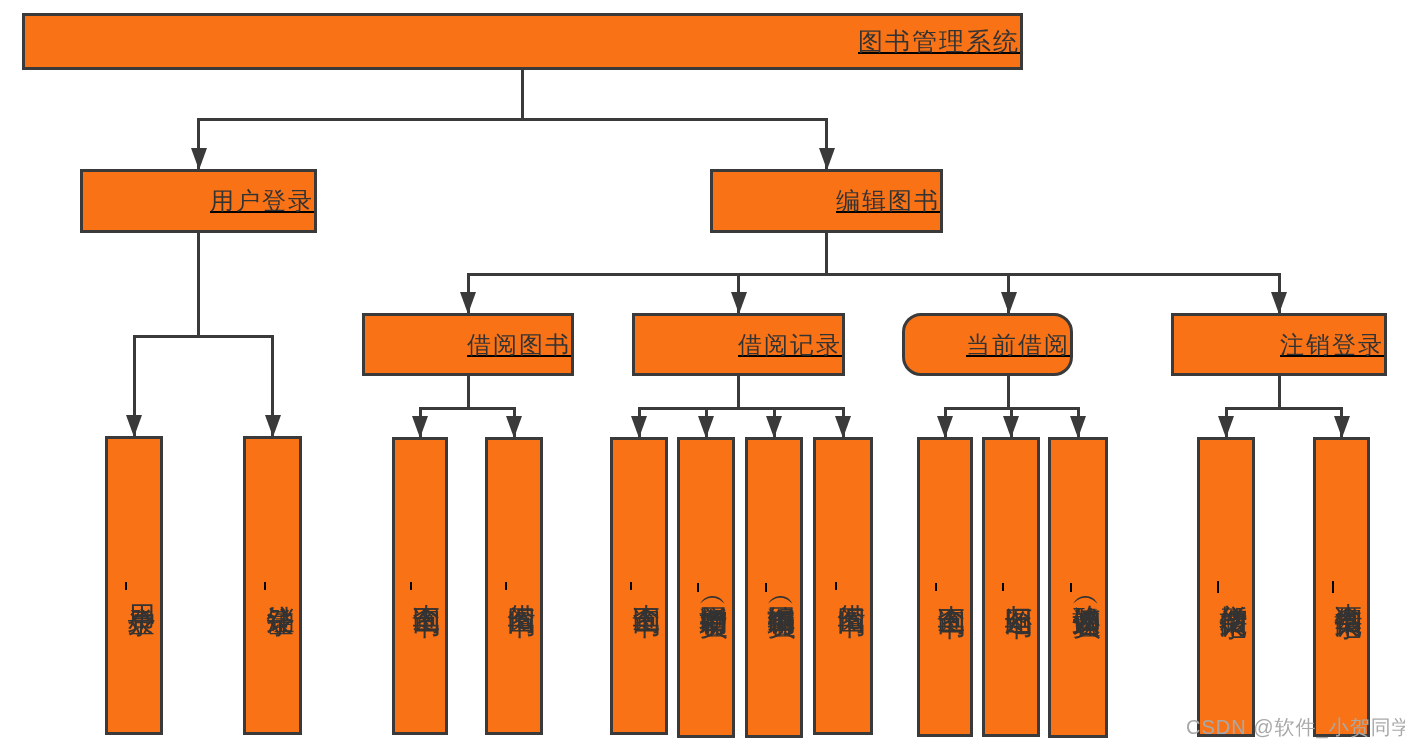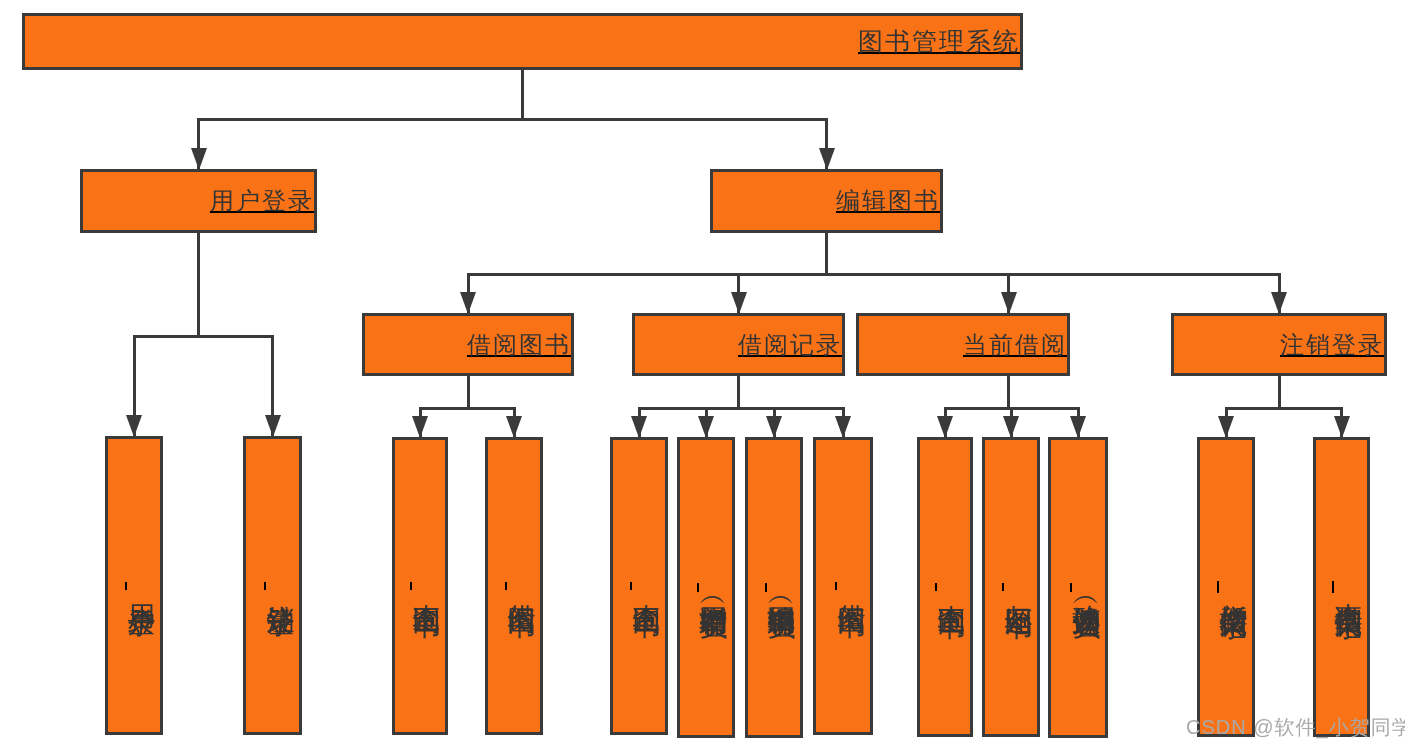--- a/index.html
+++ b/index.html
@@ -145,21 +145,21 @@
     <div class="node v long" style="left: 745px; top: 437px; width: 58px; height: 301px;">
       <span class="label">编辑图书（管理员）</span>
     </div>
     <div class="line" style="left: 841.5px; top: 407px; width: 3px; height: 30px;"></div>
     <div class="arrow" style="left: 835px; top: 416px;"></div>
     <div class="node v" style="left: 813px; top: 437px; width: 60px; height: 298px;">
       <span class="label">借阅图书</span>
     </div>
     <div class="line" style="left: 1007px; top: 273px; width: 3px; height: 40px;"></div>
     <div class="arrow" style="left: 1000.5px; top: 292px;"></div>
-    <div class="node h" style="left: 856px; top: 313px; width: 214px; height: 63px;">
+    <div class="node h" style="left: 902px; top: 313px; width: 171px; height: 63px; border-radius: 19px;">
       <span class="label">当前借阅</span>
     </div>
     <div class="line" style="left: 1007px; top: 376px; width: 3px; height: 31px;"></div>
     <div class="line" style="left: 943.5px; top: 407px; width: 136px; height: 3px;"></div>
     <div class="line" style="left: 943.5px; top: 407px; width: 3px; height: 30px;"></div>
     <div class="arrow" style="left: 937px; top: 416px;"></div>
     <div class="node v" style="left: 917px; top: 437px; width: 56px; height: 300px;">
       <span class="label">查询图书</span>
     </div>
     <div class="line" style="left: 1009.5px; top: 407px; width: 3px; height: 30px;"></div>

